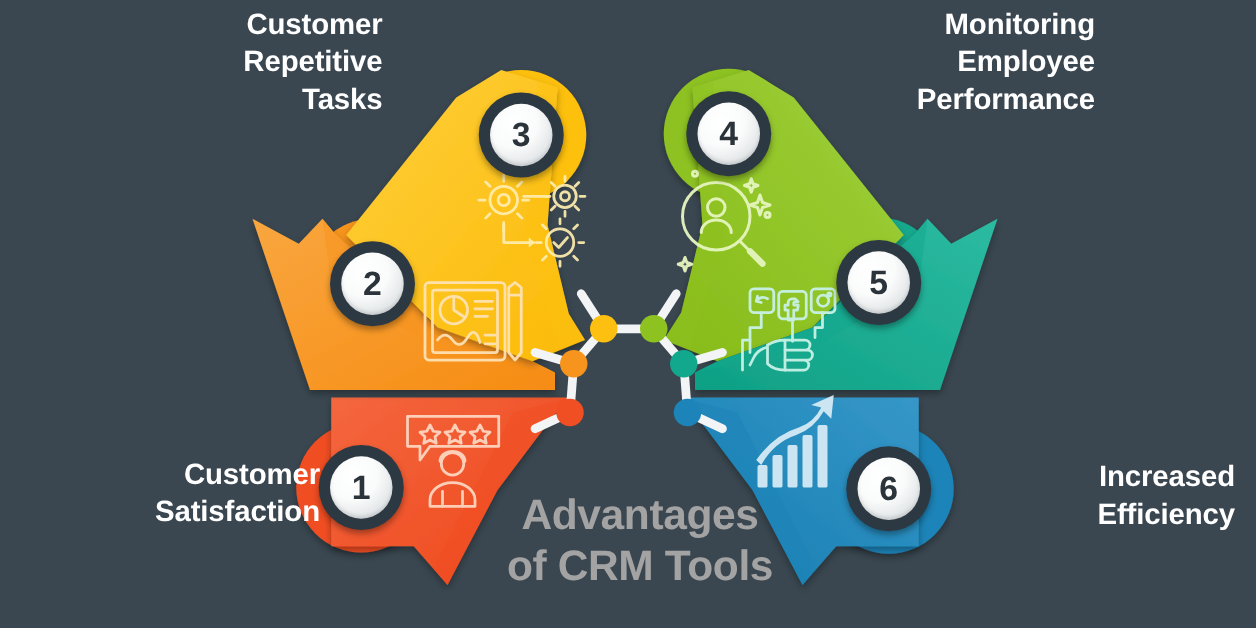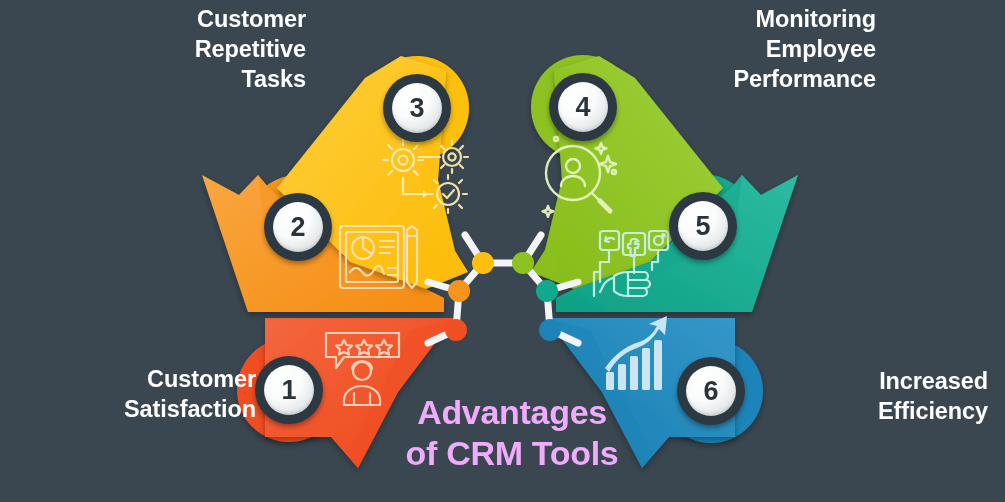--- a/index.html
+++ b/index.html
@@ -18,21 +18,21 @@
     font-size:23.5px;
     line-height:1.27;
     white-space:pre-line;
     letter-spacing:-0.1px;
   }
   .label.left{text-align:right;}
   .label.right{text-align:right;}
   #center-title{
     position:absolute;
     left:372px;top:392px;width:280px;
-    color:#f0abfc;
+    color:#a3a3a3;
     font-weight:bold;
     font-size:34px;
     line-height:1.22;
     text-align:center;
     white-space:pre-line;
     letter-spacing:-0.3px;
   }
   .badge{
     position:absolute;
     width:68px;height:68px;

